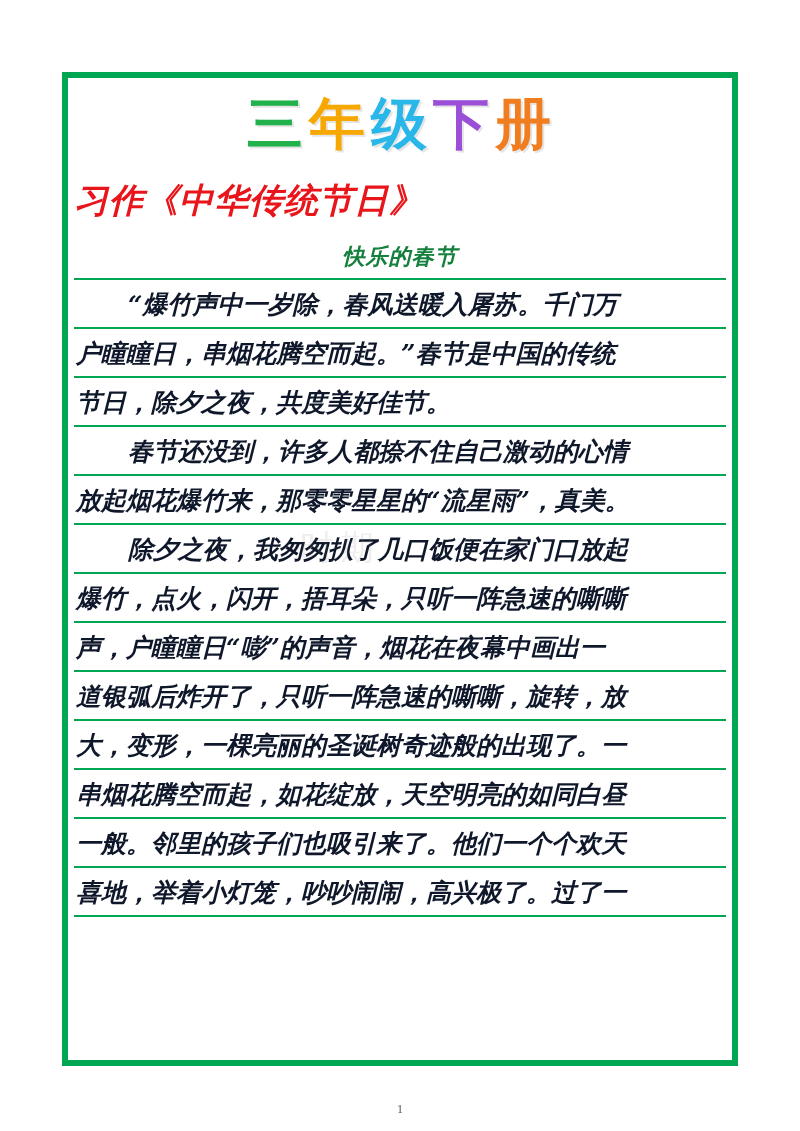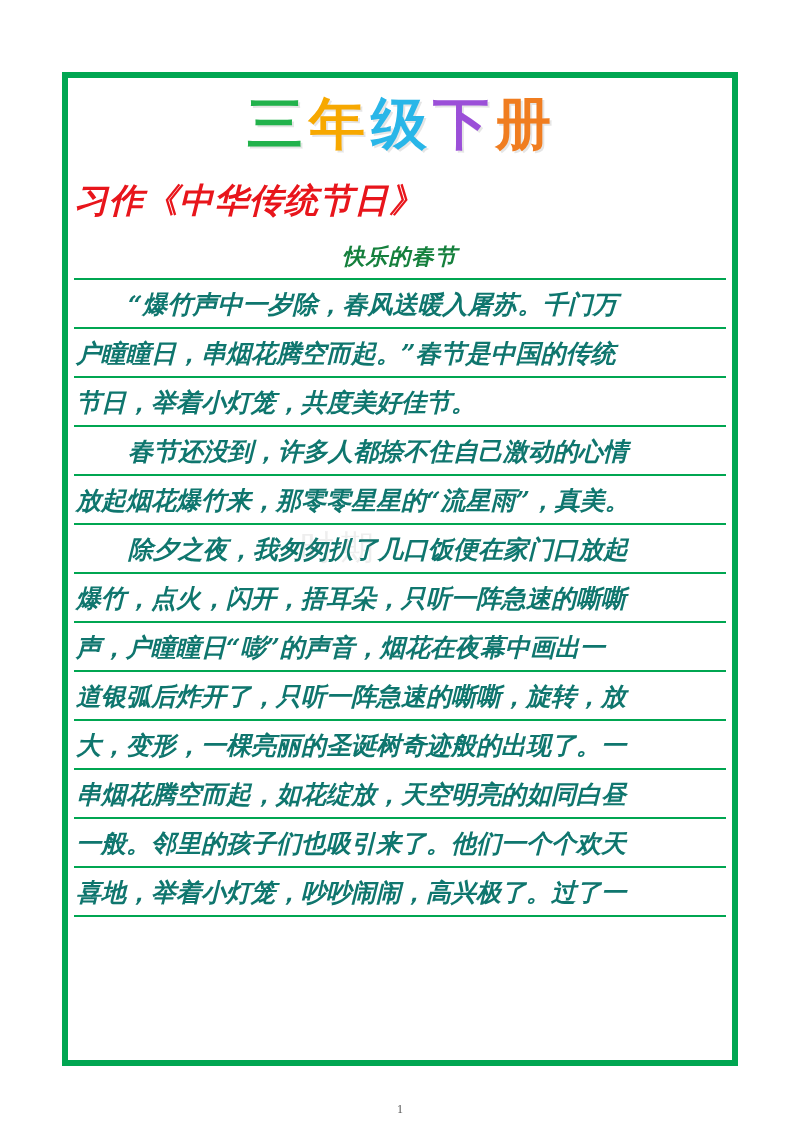--- a/index.html
+++ b/index.html
@@ -92,21 +92,21 @@
     border-top: 2px solid #00a651;
   }
   .line {
     height: 49px;
     line-height: 49px;
     border-bottom: 2px solid #00a651;
     font-family: "DejaVu Serif", serif;
     font-weight: bold;
     font-style: italic;
     font-size: 25px;
-    color: #0f766e;
+    color: #0f172a;
     white-space: nowrap;
     overflow: hidden;
     letter-spacing: 0px;
     padding-left: 2px;
     box-sizing: border-box;
   }
   .line.indent {
     text-indent: 52px;
   }
 
@@ -144,21 +144,21 @@
 
     <div class="big-title"><span style="color: rgb(34, 178, 76);">三</span><span style="color: rgb(247, 168, 0);">年</span><span style="color: rgb(41, 182, 232);">级</span><span style="color: rgb(155, 79, 216);">下</span><span style="color: rgb(240, 125, 32);">册</span></div>
 
     <div class="sub-title">习作《中华传统节日》</div>
 
     <div class="essay-title">快乐的春节</div>
 
     <div class="essay-body">
         <div class="line indent">“爆竹声中一岁除，春风送暖入屠苏。千门万</div>
         <div class="line">户瞳瞳日，串烟花腾空而起。”春节是中国的传统</div>
-        <div class="line">节日，举着小灯笼，共度美好佳节。</div>
+        <div class="line">节日，除夕之夜，共度美好佳节。</div>
         <div class="line indent">春节还没到，许多人都捺不住自己激动的心情</div>
         <div class="line">放起烟花爆竹来，那零零星星的“流星雨”，真美。</div>
         <div class="line indent">除夕之夜，我匆匆扒了几口饭便在家门口放起</div>
         <div class="line">爆竹，点火，闪开，捂耳朵，只听一阵急速的嘶嘶</div>
         <div class="line">声，户瞳瞳日“嘭”的声音，烟花在夜幕中画出一</div>
         <div class="line">道银弧后炸开了，只听一阵急速的嘶嘶，旋转，放</div>
         <div class="line">大，变形，一棵亮丽的圣诞树奇迹般的出现了。一</div>
         <div class="line">串烟花腾空而起，如花绽放，天空明亮的如同白昼</div>
         <div class="line">一般。邻里的孩子们也吸引来了。他们一个个欢天</div>
         <div class="line">喜地，举着小灯笼，吵吵闹闹，高兴极了。过了一</div>

